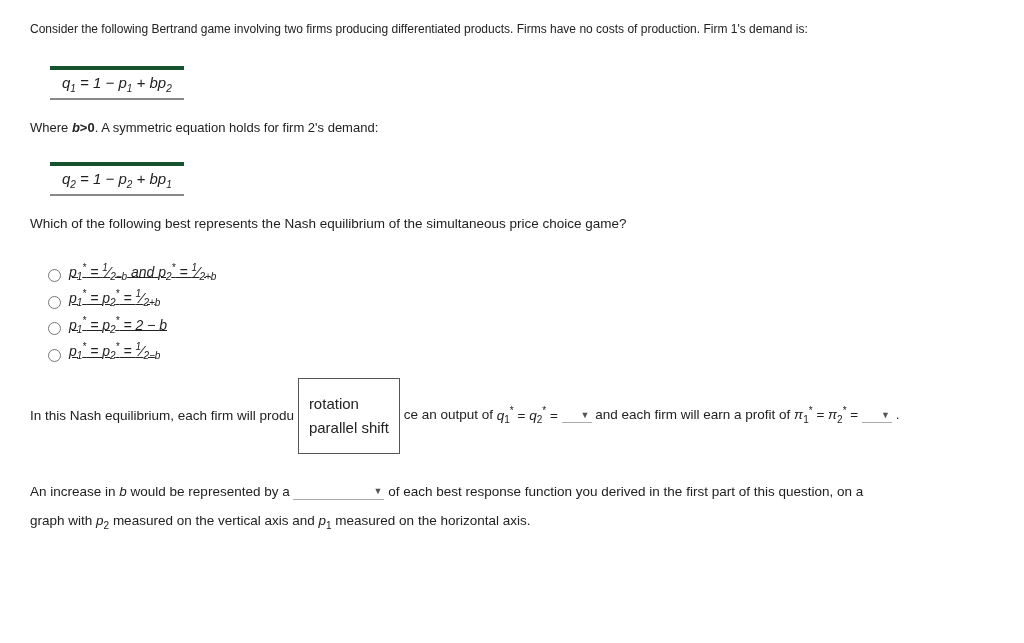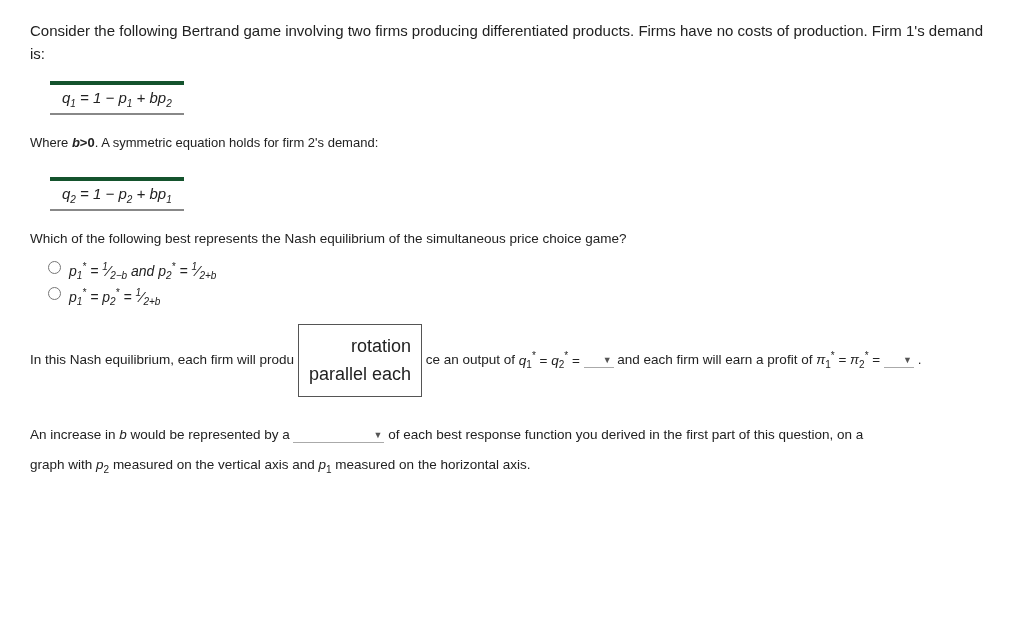--- a/index.html
+++ b/index.html
@@ -6,53 +6,54 @@
     body {
       font-family: Arial, sans-serif;
       font-size: 14px;
       background: #fff;
       color: #222;
       padding: 20px 30px;
       width: 1024px;
       min-height: 643px;
     }
     .intro-text {
-      font-size: 15px;
+      font-size: 12px;
       line-height: 1.5;
-      margin-bottom: 6px;
+      margin-bottom: 18px;
     }
     .formula-block {
       border-top: 4px solid #14532d;
       border-bottom: 2px solid #888;
       display: inline-block;
       padding: 4px 12px;
       margin: 10px 0 18px 20px;
       font-style: italic;
       font-size: 15px;
     }
     .section-text {
       font-size: 13px;
       line-height: 1.5;
       margin-bottom: 14px;
     }
     .question-text {
       font-size: 13.5px;
       line-height: 1.5;
-      margin-bottom: 12px;
+      margin-bottom: 28px;
     }
     .radio-group {
       margin-left: 18px;
       margin-bottom: 16px;
     }
     .radio-item {
       display: flex;
-      align-items: flex-start;
+      align-items: flex-end;
       margin-bottom: 6px;
       font-size: 14px;
       font-style: italic;
+      text-decoration: underline;
     }
     .radio-item input[type=radio] {
       margin-right: 8px;
     }
     .radio-item span {
       font-size: 14px;
     }
     .nash-eq-line {
       font-size: 13.5px;
       line-height: 1.6;
@@ -135,30 +136,42 @@
     </span>
   </div>
 
   <div class="radio-item">
     <input type="radio" name="nash" style="">
     <span>
       <i>p</i><sub>1</sub><sup>*</sup> = <i>p</i><sub>2</sub><sup>*</sup> = <sup>1</sup>⁄<sub>2+<i>b</i></sub>
     </span>
   </div>
 
-
+  <div class="radio-item">
+    <input type="radio" name="nash" style="">
+    <span>
+      <i>p</i><sub>1</sub><sup>*</sup> = <i>p</i><sub>2</sub><sup>*</sup> = 2 − <i>b</i>
+    </span>
+  </div>
+
+  <div class="radio-item">
+    <input type="radio" name="nash" style="">
+    <span>
+      <i>p</i><sub>1</sub><sup>*</sup> = <i>p</i><sub>2</sub><sup>*</sup> = <sup>1</sup>⁄<sub>2−<i>b</i></sub>
+    </span>
+  </div>
 
 </div>
 
 <div class="nash-eq-line" style="margin-bottom:14px; line-height:1.8;">
   <span>In this Nash equilibrium, each firm will produ</span>
   <span style="display:inline-block; position:relative; vertical-align:middle;">
-    <span style="display:inline-block; border:1.5px solid #555; background:#fff; padding:7px 10px; font-size:18px; line-height:1.6; text-align:right; min-width:100px;">
+    <span style="display:inline-block; border:1.5px solid #555; background:#fff; padding:13px 10px; font-size:15px; line-height:1.6; text-align:left; min-width:100px;">
       <span style="display:block;">rotation</span>
-      <span style="display:block;">parallel each</span>
+      <span style="display:block;">parallel shift</span>
     </span>
   </span>
   <span>ce an output of
     <span class="select-wrapper">
       <i>q</i><sub>1</sub><sup>*</sup> = <i>q</i><sub>2</sub><sup>*</sup> =
       <select class="inline-select">
         <option></option>
       </select>
     </span>
     and each firm will earn a profit of <i>π</i><sub>1</sub><sup>*</sup> = <i>π</i><sub>2</sub><sup>*</sup> =

